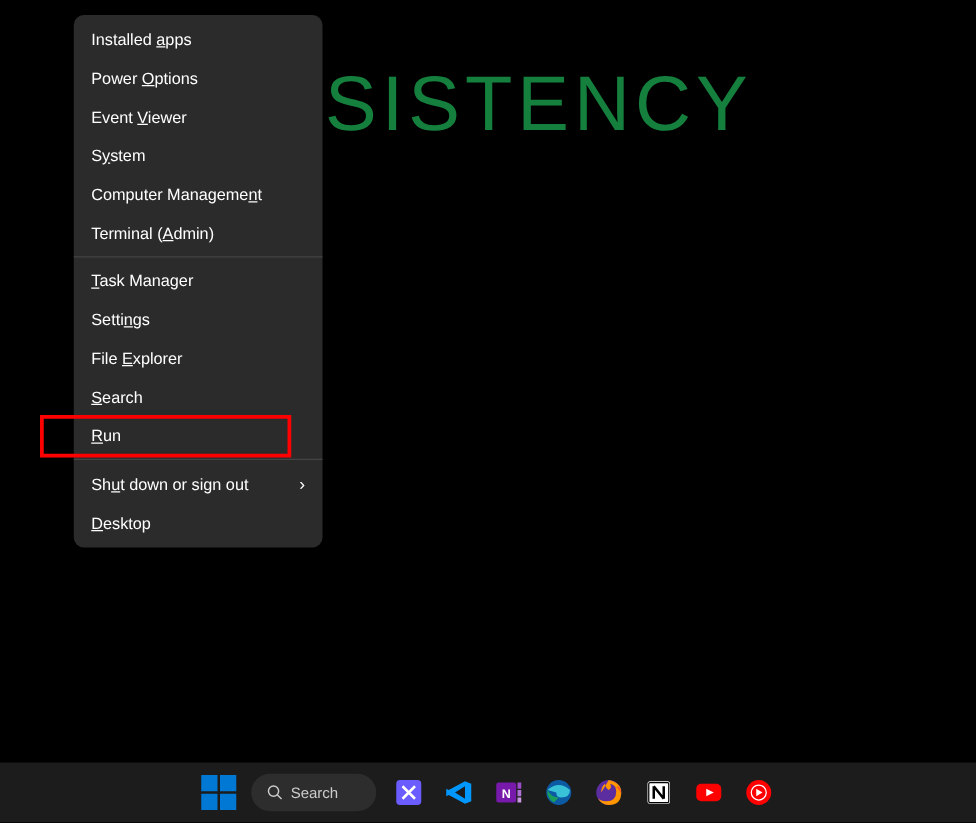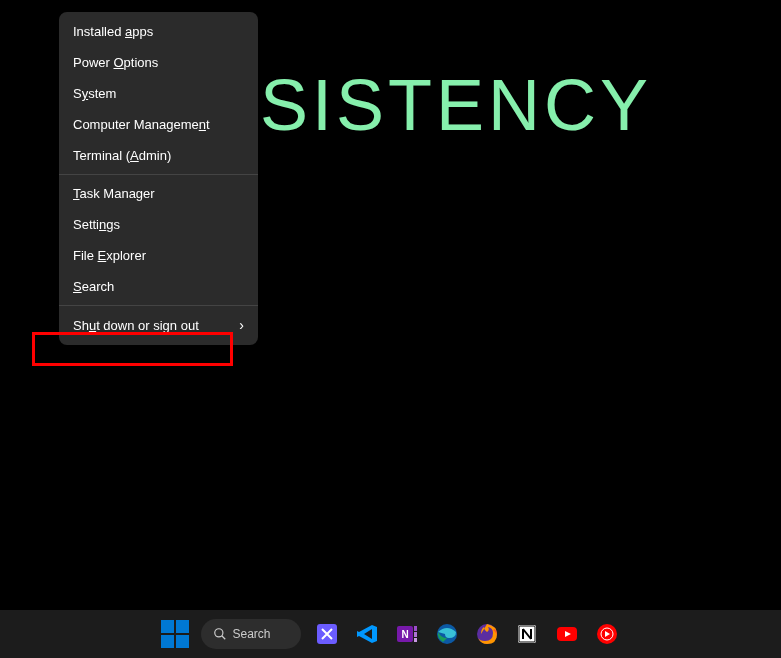--- a/index.html
+++ b/index.html
@@ -18,24 +18,24 @@
     .desktop-bg {
       position: absolute;
       top: 0;
       left: 0;
       right: 0;
       bottom: 0;
       background: #000;
     }
     .desktop-text {
       position: absolute;
-      top: 64px;
+      top: 48px;
       left: 260px;
-      color: #86efac;
-      font-size: 72px;
+      color: #15803d;
+      font-size: 62px;
       font-weight: 200;
       letter-spacing: 4px;
       font-family: "Segoe UI Light", "Segoe UI", sans-serif;
     }
     .context-menu {
       position: absolute;
       top: 12px;
       left: 31px;
       width: 199px;
       background: #2b2b2b;
@@ -127,45 +127,54 @@
 <div class="desktop-text">SISTENCY</div>
 
 <div class="context-menu" id="context-menu">
     <div class="menu-item">
       <span>Installed <span class="underline">a</span>pps</span>
     </div>
     <div class="menu-item">
       <span>Power <span class="underline">O</span>ptions</span>
     </div>
     <div class="menu-item">
+      <span>Event <span class="underline">V</span>iewer</span>
+    </div>
+    <div class="menu-item">
       <span>S<span class="underline">y</span>stem</span>
     </div>
     <div class="menu-item">
       <span>Computer Manageme<span class="underline">n</span>t</span>
     </div>
     <div class="menu-item">
       <span>Terminal (<span class="underline">A</span>dmin)</span>
     </div>
     <div class="menu-separator"></div>
     <div class="menu-item">
       <span><span class="underline">T</span>ask Manager</span>
     </div>
     <div class="menu-item">
       <span>Setti<span class="underline">n</span>gs</span>
     </div>
     <div class="menu-item">
       <span>File <span class="underline">E</span>xplorer</span>
     </div>
     <div class="menu-item">
       <span><span class="underline">S</span>earch</span>
+    </div>
+    <div class="menu-item">
+      <span><span class="underline">R</span>un</span>
     </div>
     <div class="menu-separator"></div>
     <div class="menu-item">
       <span>Sh<span class="underline">u</span>t down or sign out</span>
       <span class="chevron">›</span>
+    </div>
+    <div class="menu-item">
+      <span><span class="underline">D</span>esktop</span>
     </div>
   </div>
 
 <div class="highlight-box"></div>
 
 <div class="taskbar">
   <div class="start-button">
     <div></div>
       <div></div>
       <div></div>

